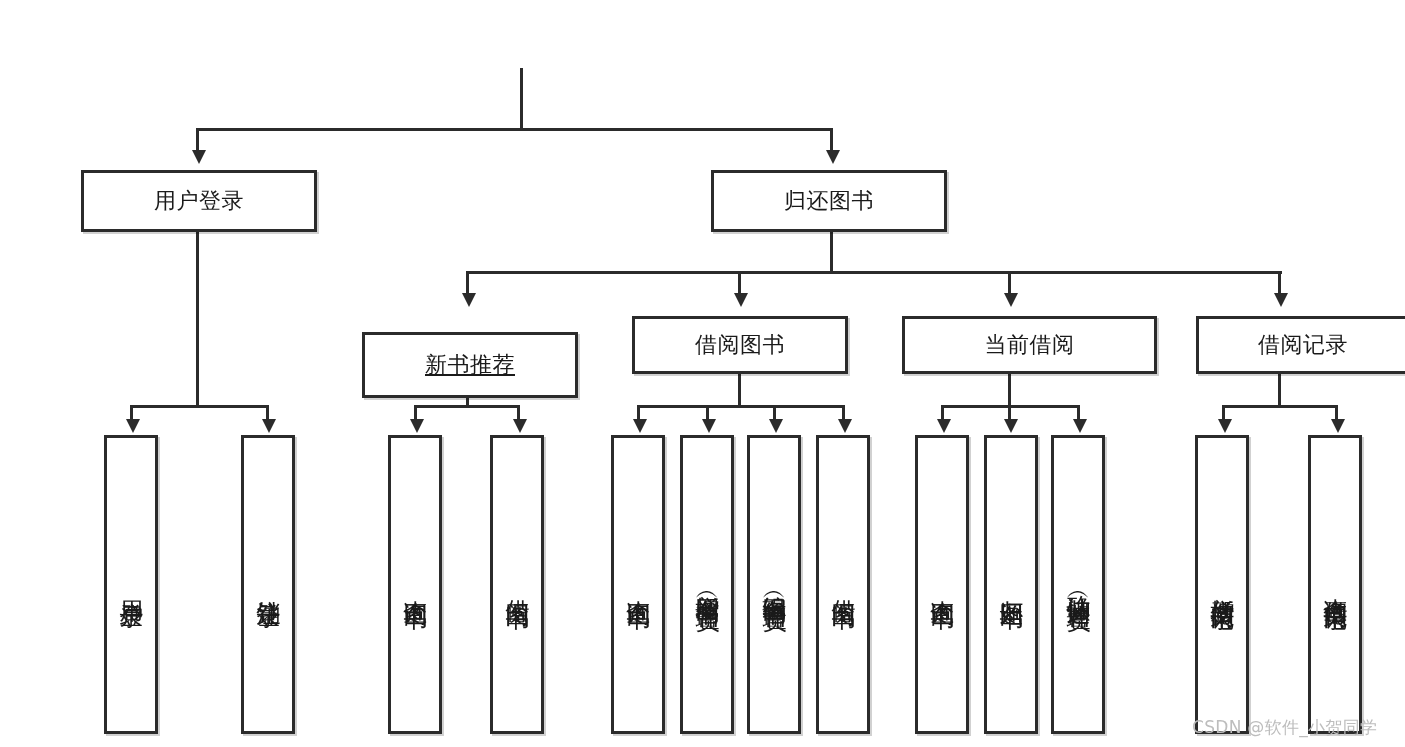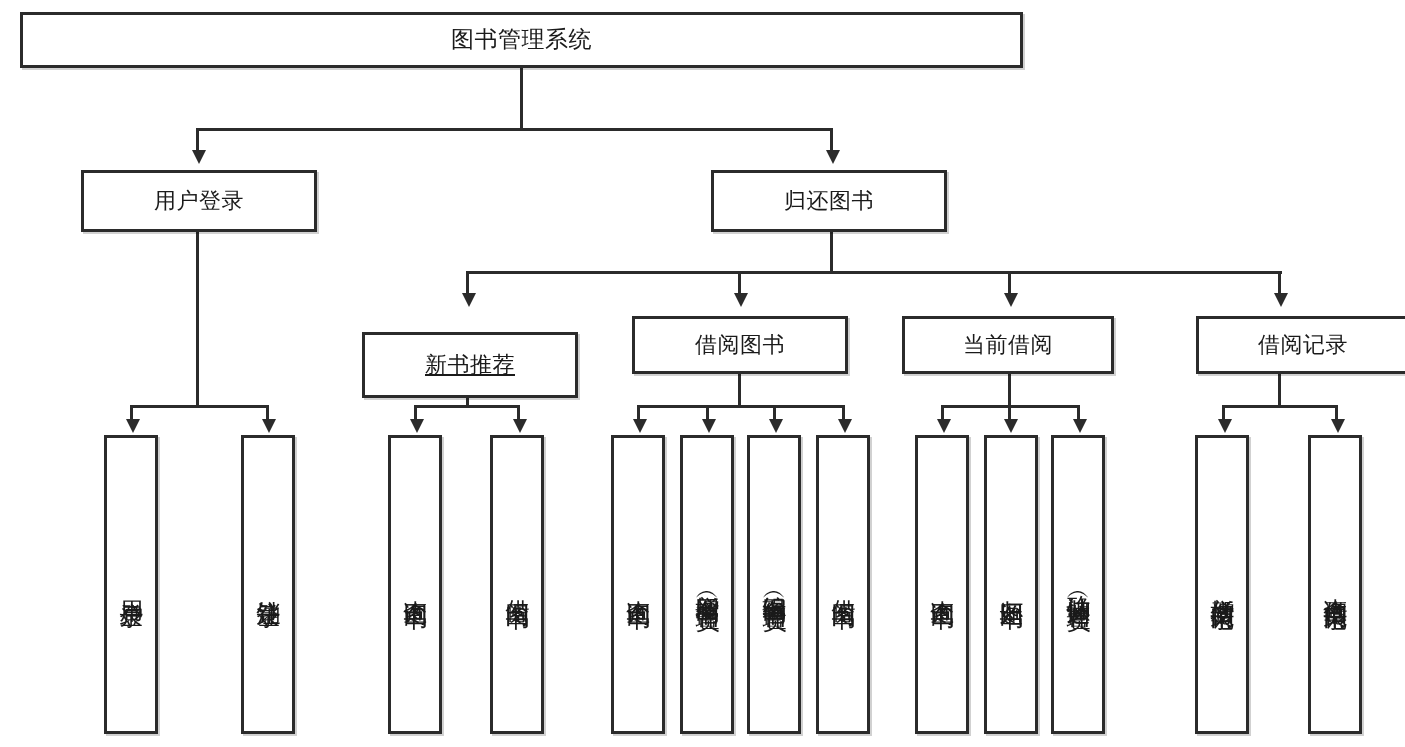--- a/index.html
+++ b/index.html
@@ -127,38 +127,35 @@
   <div class="ln vert" style="left:1077px;top:405px;height:14px;"></div>
   <div class="arrow" style="left:1073px;top:419px;"></div>
 
   <div class="ln vert" style="left:1278px;top:374px;height:32px;"></div>
   <div class="ln horz" style="left:1222px;top:405px;width:116px;"></div>
   <div class="ln vert" style="left:1222px;top:405px;height:14px;"></div>
   <div class="arrow" style="left:1218px;top:419px;"></div>
   <div class="ln vert" style="left:1335px;top:405px;height:14px;"></div>
   <div class="arrow" style="left:1331px;top:419px;"></div>
 
-  <div class="node h root" style="left:20px;top:12px;width:1003px;height:56px;">
-    <span class="label">图书管理系统</span>
-  </div>
 
   <div class="node h" style="left:81px;top:170px;width:236px;height:62px;">
     <span class="label">用户登录</span>
   </div>
   <div class="node h" style="left:711px;top:170px;width:236px;height:62px;">
     <span class="label">归还图书</span>
   </div>
 
   <div class="node h" style="left:362px;top:332px;width:216px;height:66px;text-decoration:underline;">
     <span class="label">新书推荐</span>
   </div>
   <div class="node h" style="left:632px;top:316px;width:216px;height:58px;">
     <span class="label">借阅图书</span>
   </div>
-  <div class="node h" style="left:902px;top:316px;width:212px;height:58px;">
+  <div class="node h" style="left:902px;top:316px;width:255px;height:58px;">
     <span class="label">当前借阅</span>
   </div>
   <div class="node h" style="left:1172px;top:316px;width:214px;height:58px;margin-left:24px;">
     <span class="label">借阅记录</span>
   </div>
 
   <div class="node v" style="left:104px;top:435px;width:54px;height:299px;">
     <span class="label">用户登录</span>
   </div>
   <div class="node v" style="left:241px;top:435px;width:54px;height:299px;">
@@ -195,14 +192,15 @@
     <span class="label">确认归还（管理员）</span>
   </div>
 
   <div class="node v" style="left:1195px;top:435px;width:54px;height:299px;">
     <span class="label">新增借阅记录</span>
   </div>
   <div class="node v" style="left:1308px;top:435px;width:54px;height:299px;">
     <span class="label">查询借阅记录</span>
   </div>
 
+  <div id="watermark" style="left:1192px;top:716px;">CSDN @软件_小贺同学</div>
 
 </div>
 
 </body></html>

